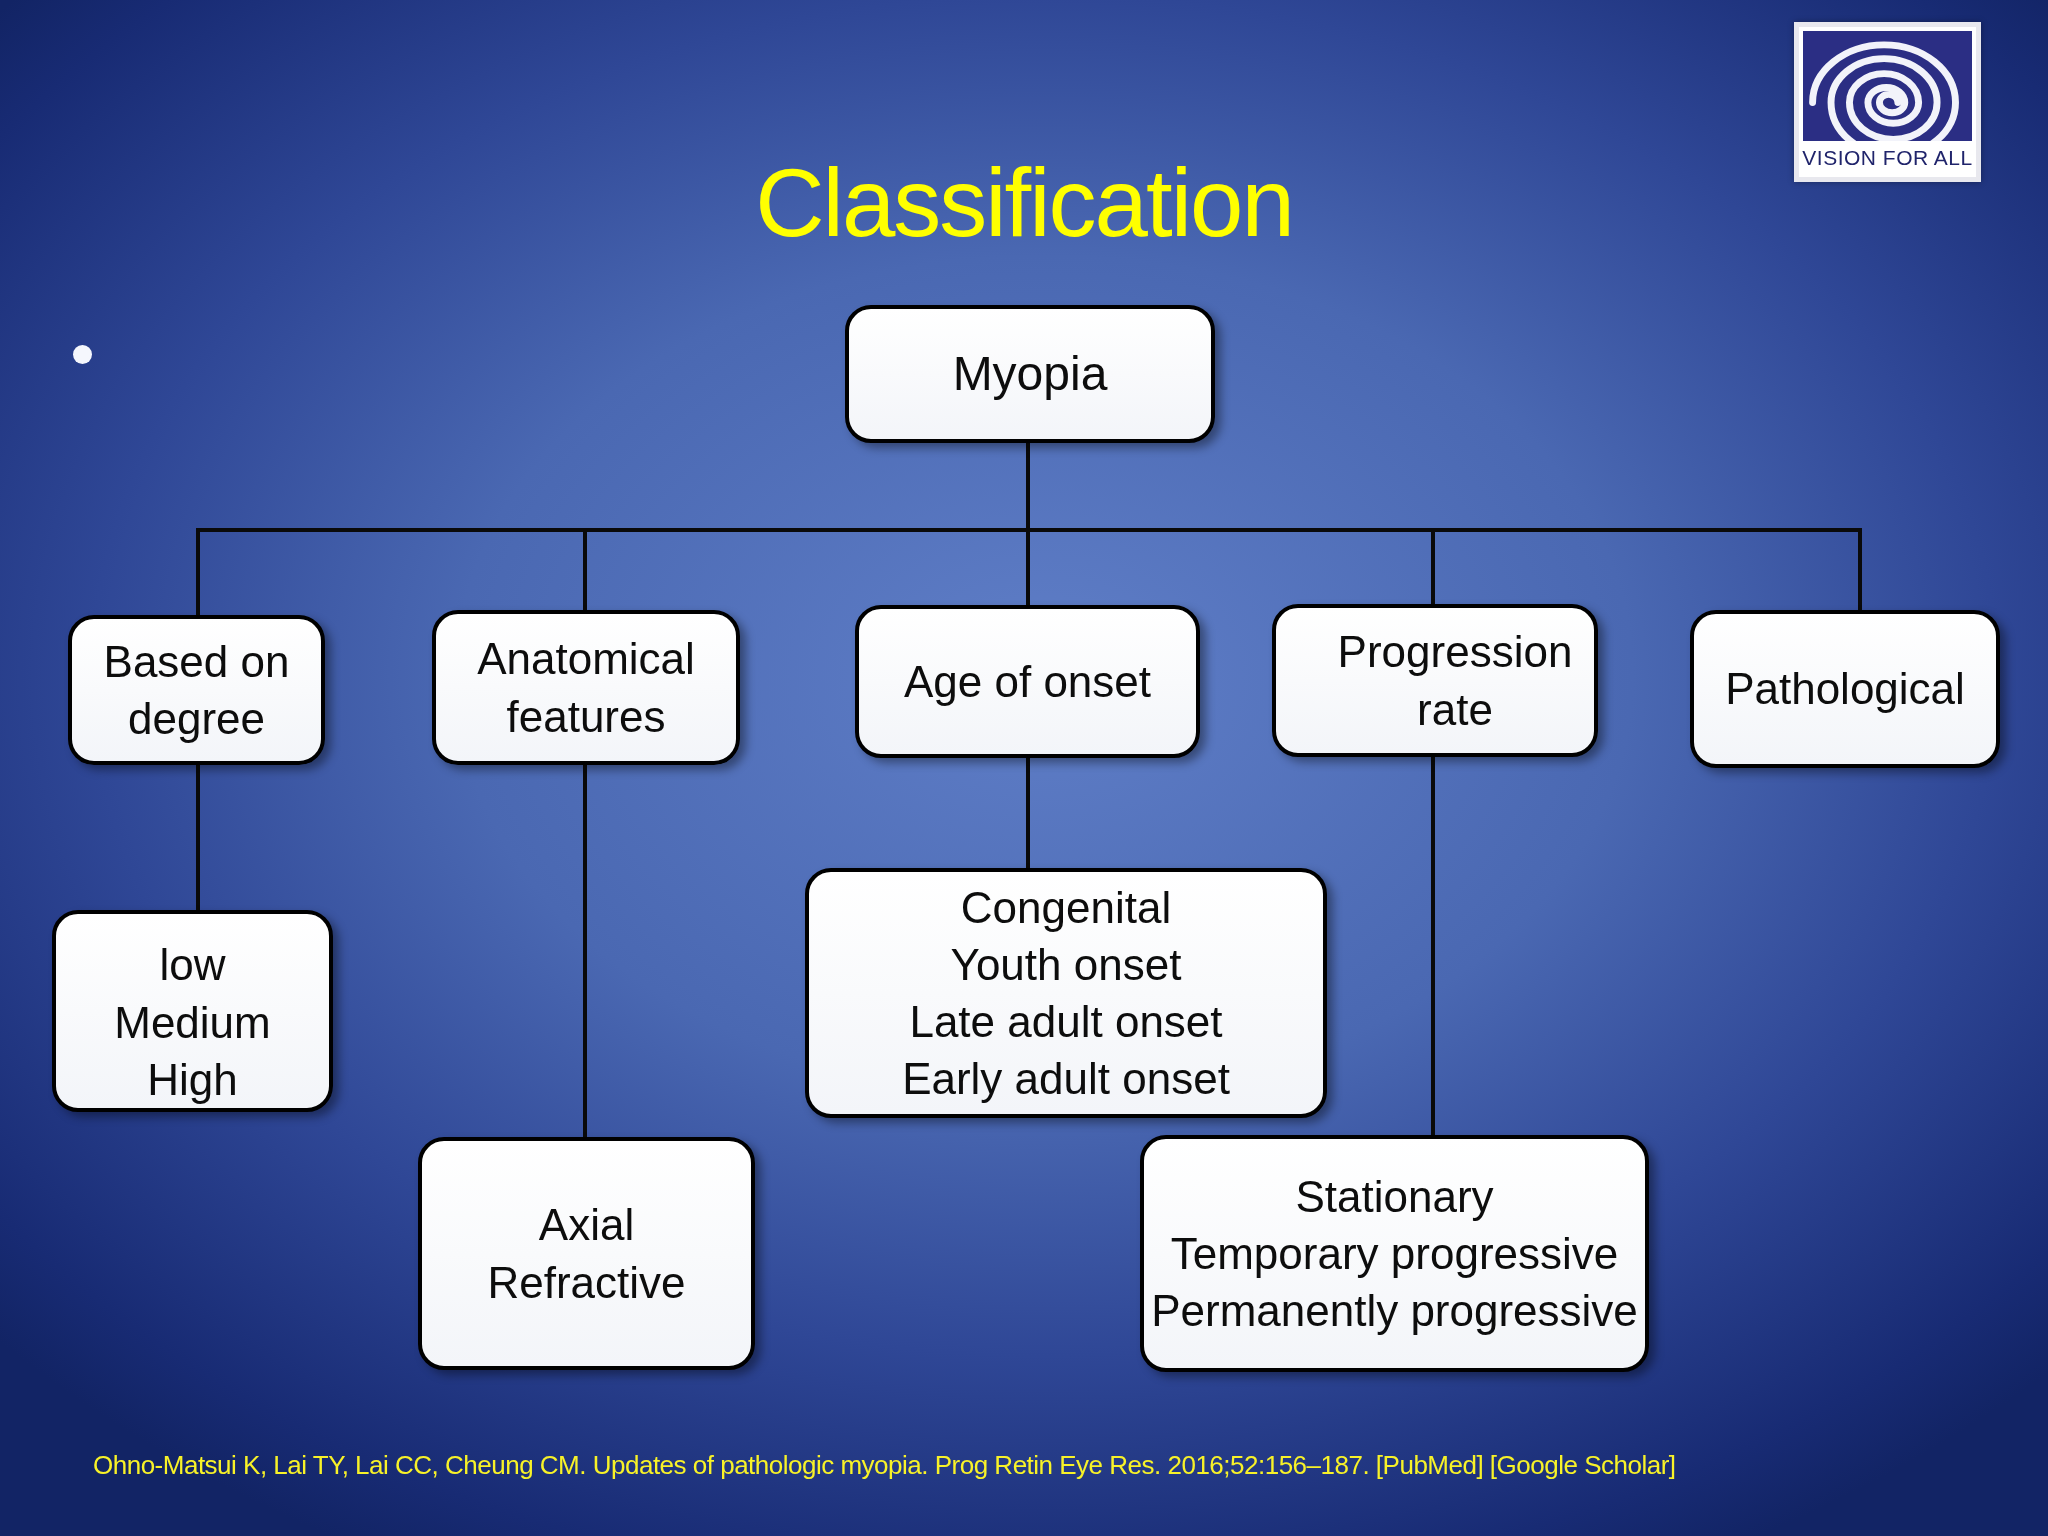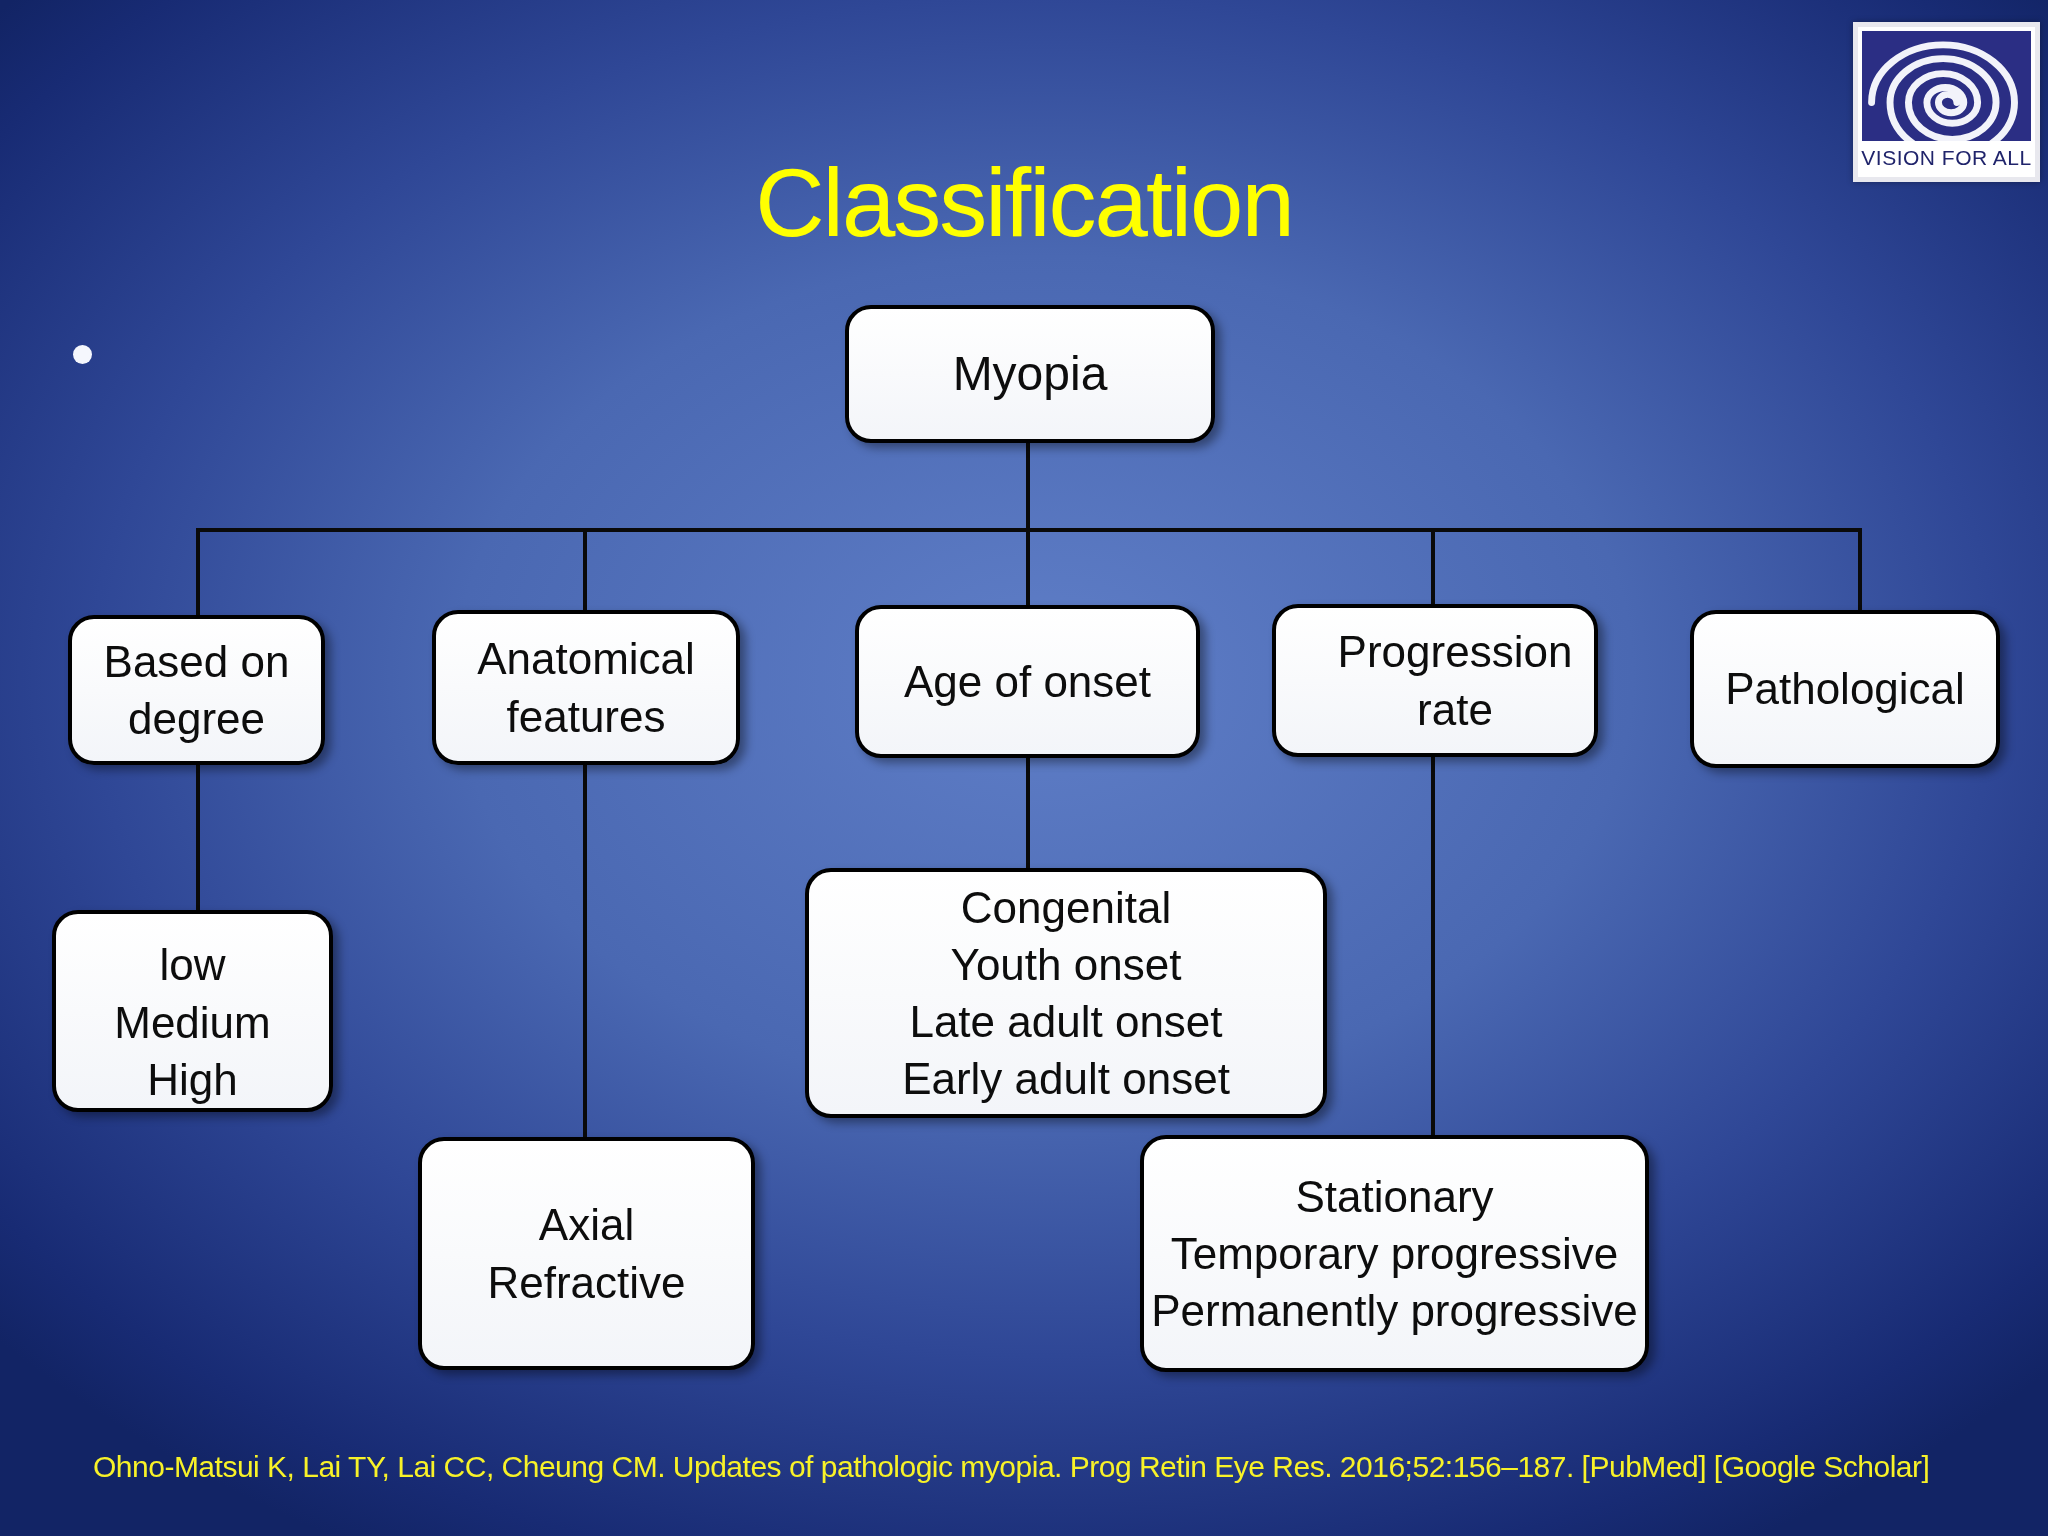--- a/index.html
+++ b/index.html
@@ -30,21 +30,21 @@
     position: absolute;
     left: 73px; top: 345px;
     width: 19px; height: 19px;
     border-radius: 50%;
     background: #f5f7fd;
   }
 
   
   .logo {
     position: absolute;
-    left: 1853px; top: 22px;
+    left: 1794px; top: 22px;
     width: 187px; height: 160px;
     background: #ffffff;
     border: 5px solid #e8e8ee;
     box-sizing: border-box;
     box-shadow: 0 0 6px rgba(0,0,0,.35);
   }
   .logo-field {
     position: absolute;
     left: 4px; right: 4px; top: 4px;
     height: 136px;
@@ -108,21 +108,21 @@
   .c-leaf-1      { left: 196px;  top: 763px; height: 149px; }
   .c-leaf-2      { left: 583px;  top: 763px; height: 376px; }
   .c-leaf-3      { left: 1026px; top: 756px; height: 114px; }
   .c-leaf-4      { left: 1431px; top: 755px; height: 382px; }
 
   
   .citation {
     position: absolute;
     left: 93px; top: 1450px;
     color: #f8f228;
-    font-size: 30px;
+    font-size: 26px;
     letter-spacing: -0.5px;
     white-space: nowrap;
   }
 </style>
 </head>
 <body>
 
 <div class="slide">
 
   <div class="title">Classification</div>

